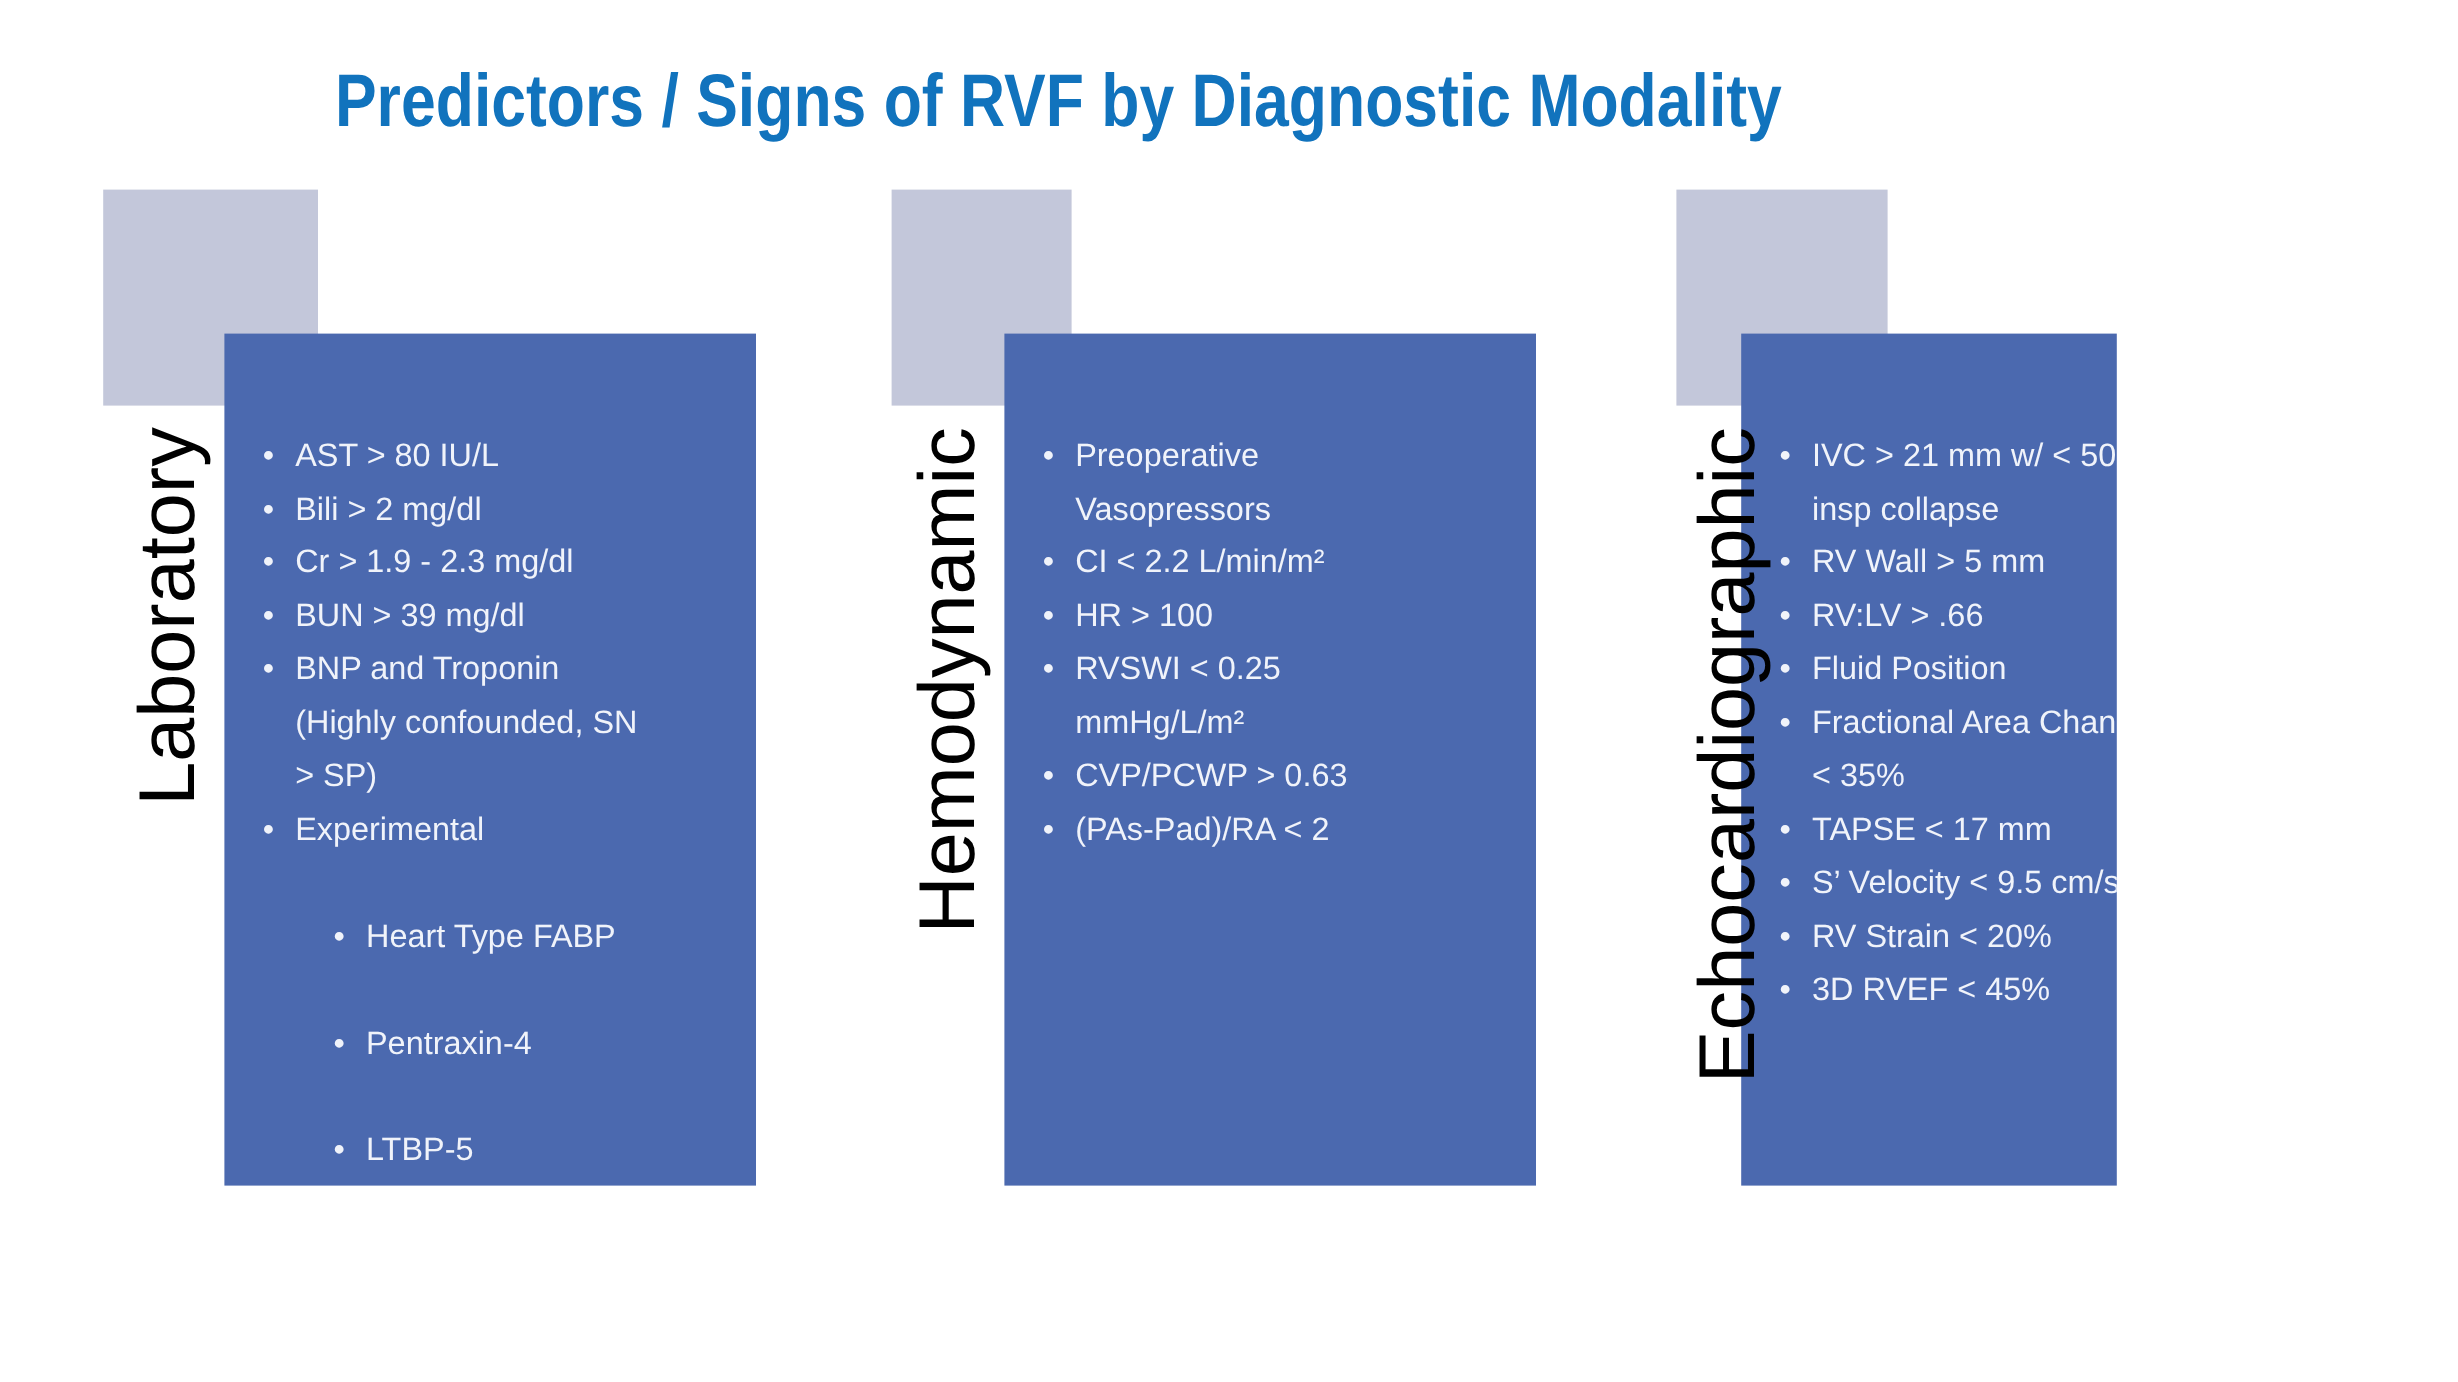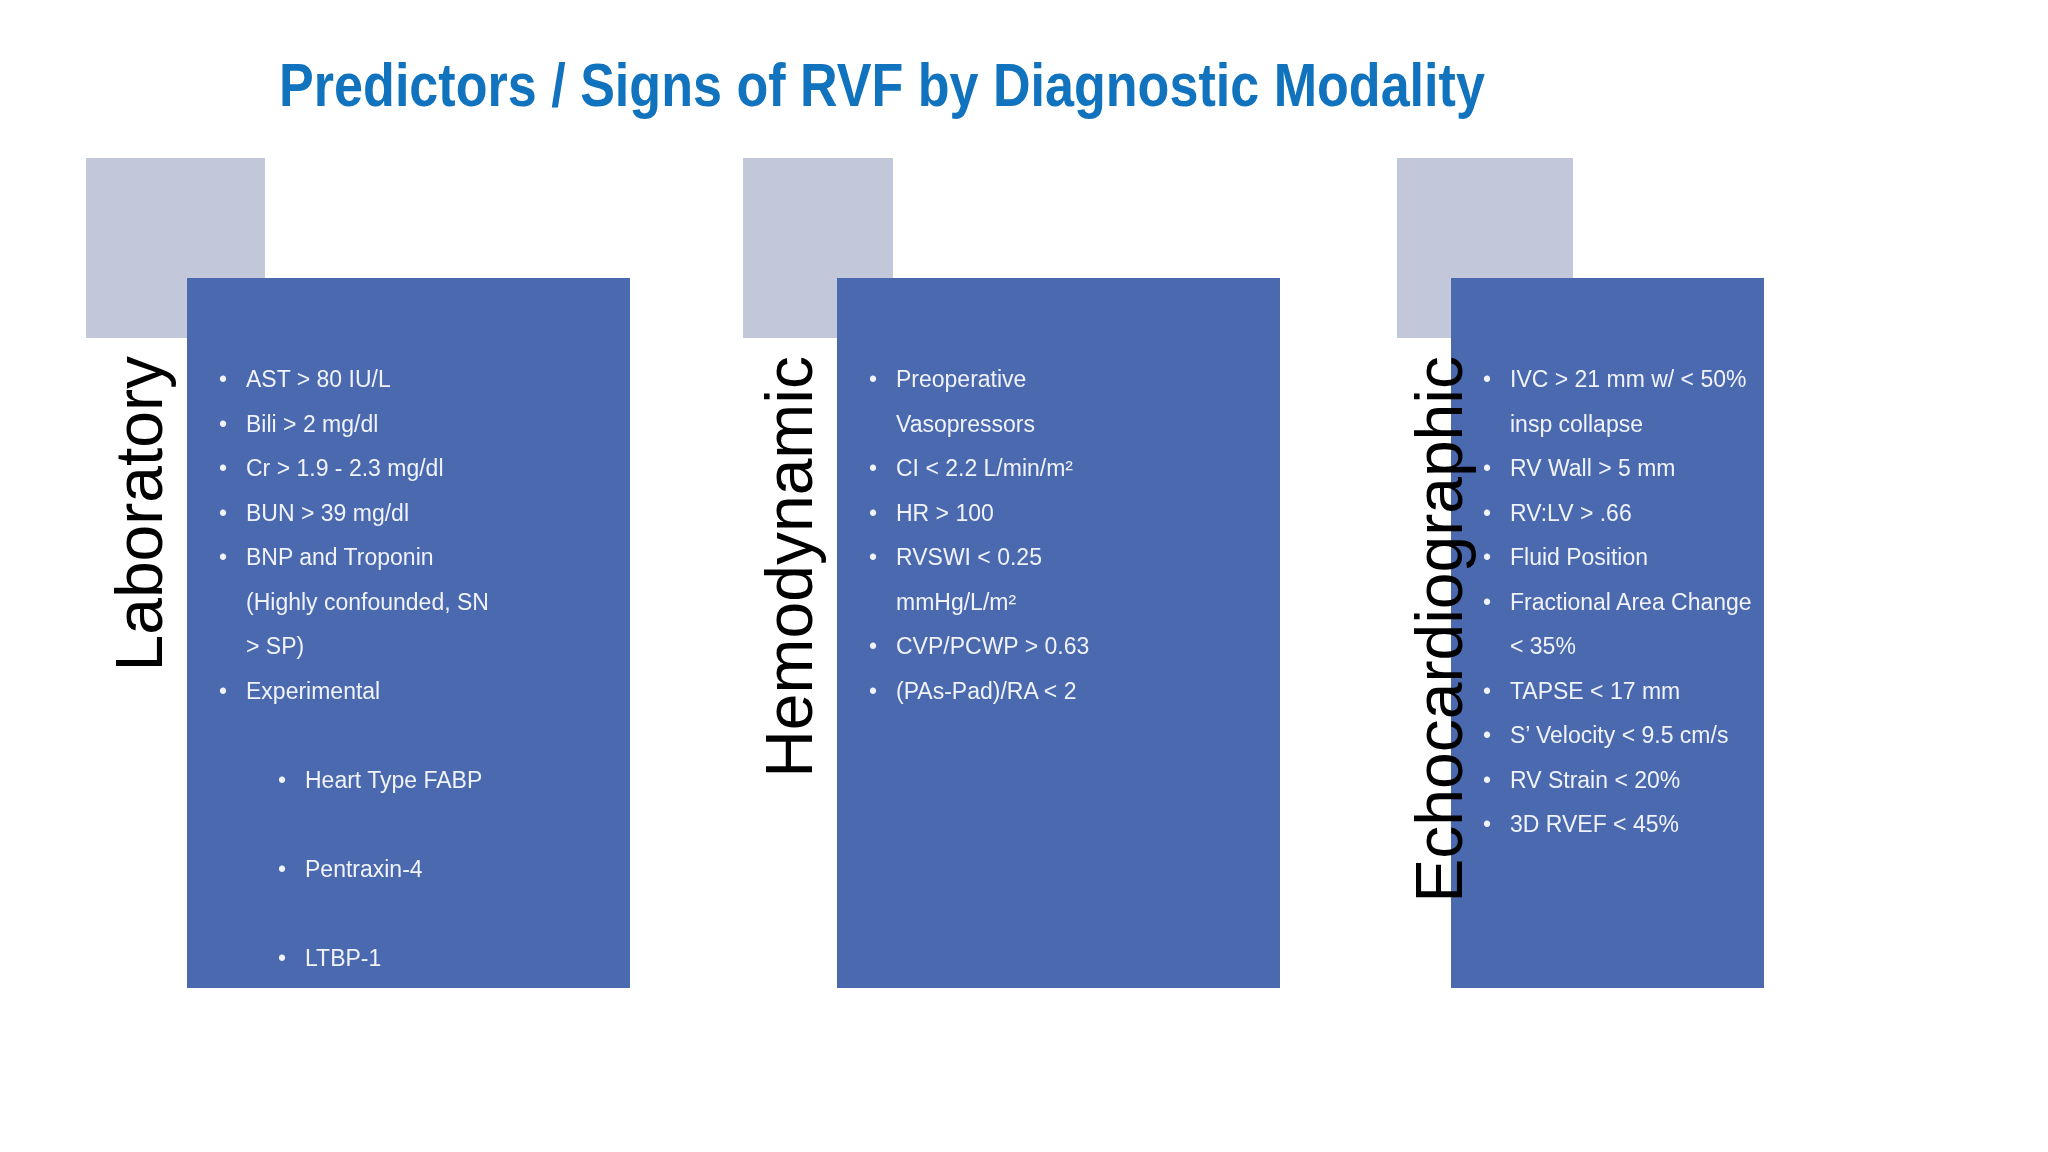--- a/index.html
+++ b/index.html
@@ -52,21 +52,21 @@
   .col2 .vlabel { left:752px;  top:992px; }
   .col3 .vlabel { left:1402px; top:992px; }
   ul.bullets {
     margin:0;
     padding:79px 28px 0 30px;
     list-style:none;
   }
   ul.bullets li {
     position:relative;
     padding-left:29px;
-    font-size:23px;
+    font-size:27px;
     line-height:44.5px;
     color:#F0F3FA;
     white-space:pre-line;
   }
   ul.bullets li::before {
     content:"\2022";
     position:absolute;
     left:2px; top:0;
   }
   ul.sub {
@@ -90,21 +90,21 @@
         <li>Bili &gt; 2 mg/dl</li>
         <li>Cr &gt; 1.9 - 2.3 mg/dl</li>
         <li>BUN &gt; 39 mg/dl</li>
         <li>BNP and Troponin
 (Highly confounded, SN
 &gt; SP)</li>
         <li><span>Experimental</span>
           <ul class="sub">
             <li>Heart Type FABP</li>
             <li>Pentraxin-4</li>
-            <li>LTBP-1</li>
+            <li>LTBP-5</li>
           </ul>
         </li>
       </ul>
     </div>
     <div class="vlabel">Laboratory</div>
   </div>
 
   <div class="col col2">
     <div class="square"></div>
     <div class="box">

